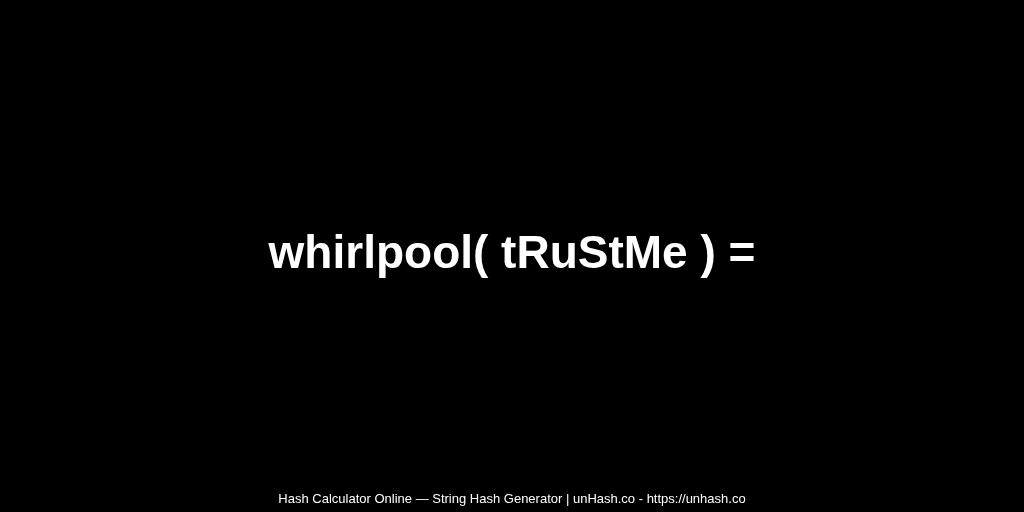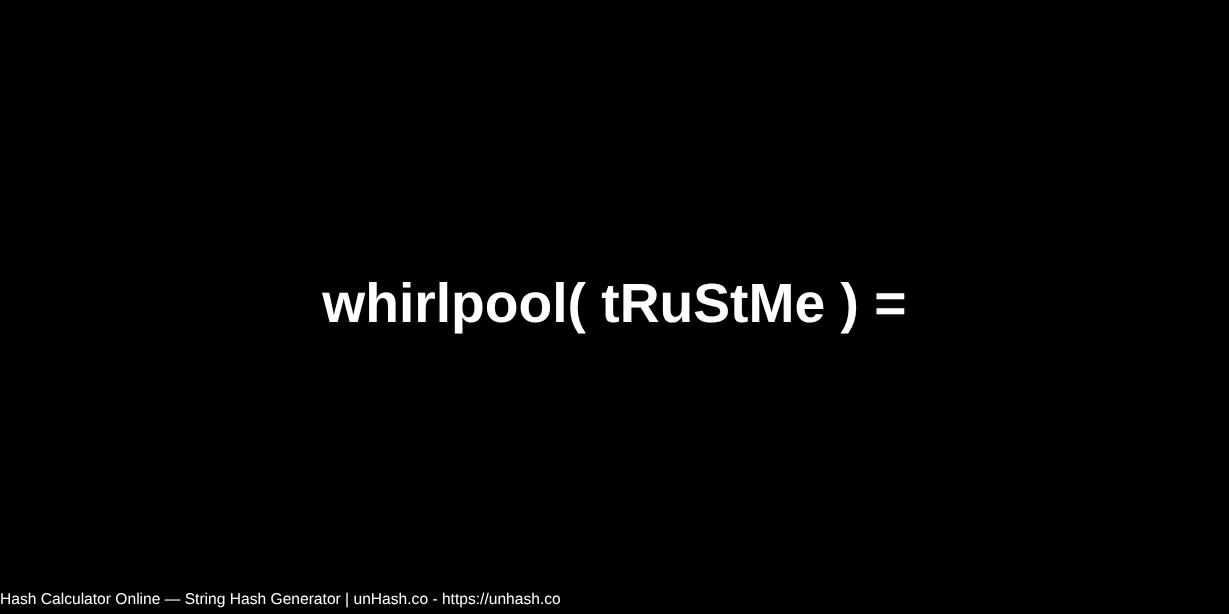--- a/index.html
+++ b/index.html
@@ -42,21 +42,21 @@
       text-align: center;
       letter-spacing: 0.2px;
       word-break: break-all;
       max-width: 980px;
     }
     .footer {
       position: absolute;
       bottom: 6px;
       left: 0;
       right: 0;
-      text-align: left;
+      text-align: center;
       color: #ffffff;
       font-size: 13px;
       font-family: Arial, Helvetica, sans-serif;
     }
   </style>
 </head>
 <body>
 
 <div class="content">
   <h1 class="heading">whirlpool( tRuStMe ) =</h1>

